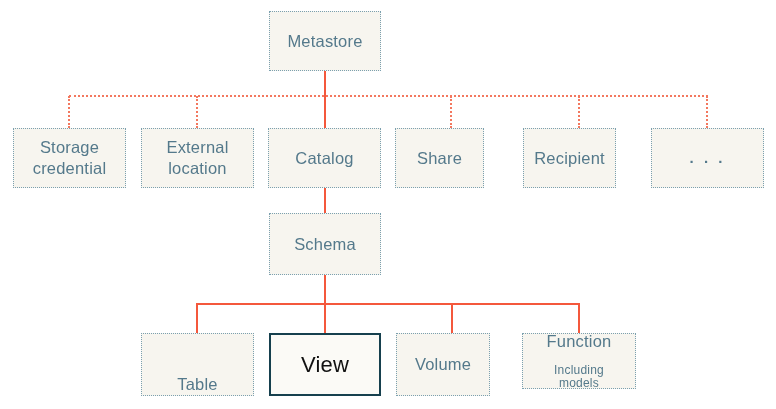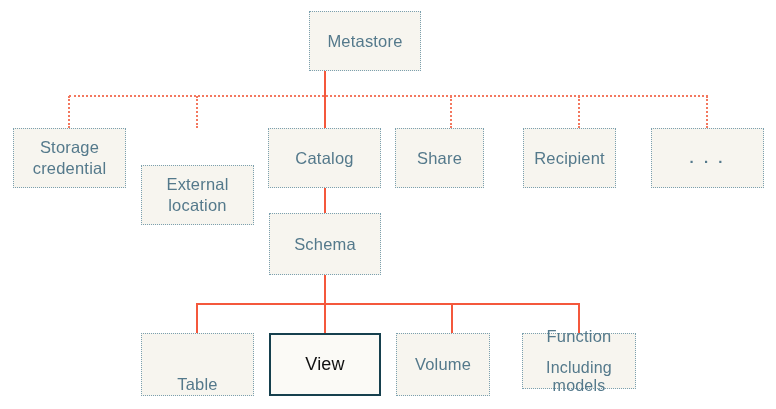--- a/index.html
+++ b/index.html
@@ -25,40 +25,40 @@
     justify-content: center;
     text-align: center;
     background: var(--node-fill, #f7f5ef);
     border: 1.5px dotted var(--node-border, #7ba0af);
     color: var(--node-text, #54798b);
     font-size: 16.5px;
     line-height: 1.25;
     letter-spacing: 0.2px;
   }
   .node .sub {
-    font-size: 16px;
+    font-size: 12px;
     line-height: 1.15;
     max-width: 70px;
     margin-top: 12px;
   }
   .node.highlight {
     background: var(--highlight-fill, #fbfaf6);
     border: 2px solid var(--highlight-border, #16404e);
     color: var(--highlight-text, #111111);
-    font-size: 18px;
+    font-size: 22px;
   }
   .node.more-node .lbl {
     font-weight: bold;
     letter-spacing: 3px;
     font-size: 15px;
   }
   
-  .n-metastore { left: 269px; top: 11px;  width: 112px; height: 60px; margin-left: 40px; }
+  .n-metastore { left: 269px; top: 11px;  width: 112px; height: 60px; }
   .n-storage   { left: 13px;  top: 128px; width: 113px; height: 60px; }
-  .n-external  { left: 141px; top: 128px; width: 113px; height: 60px; margin-top: 37px; }
+  .n-external  { left: 141px; top: 128px; width: 113px; height: 60px; }
   .n-catalog   { left: 268px; top: 128px; width: 113px; height: 60px; }
   .n-share     { left: 395px; top: 128px; width: 89px; height: 60px; }
   .n-recipient { left: 523px; top: 128px; width: 93px; height: 60px; }
   .n-more      { left: 651px; top: 128px; width: 113px; height: 60px; }
   .n-schema    { left: 269px; top: 213px; width: 112px; height: 62px; }
   .n-table     { left: 141px; top: 333px; width: 113px; height: 63px; justify-content: flex-end; }
   .n-view      { left: 269px; top: 333px; width: 112px; height: 63px; }
   .n-volume    { left: 396px; top: 333px; width: 94px; height: 63px; }
   .n-function  { left: 522px; top: 333px; width: 114px; height: 56px; }
   

